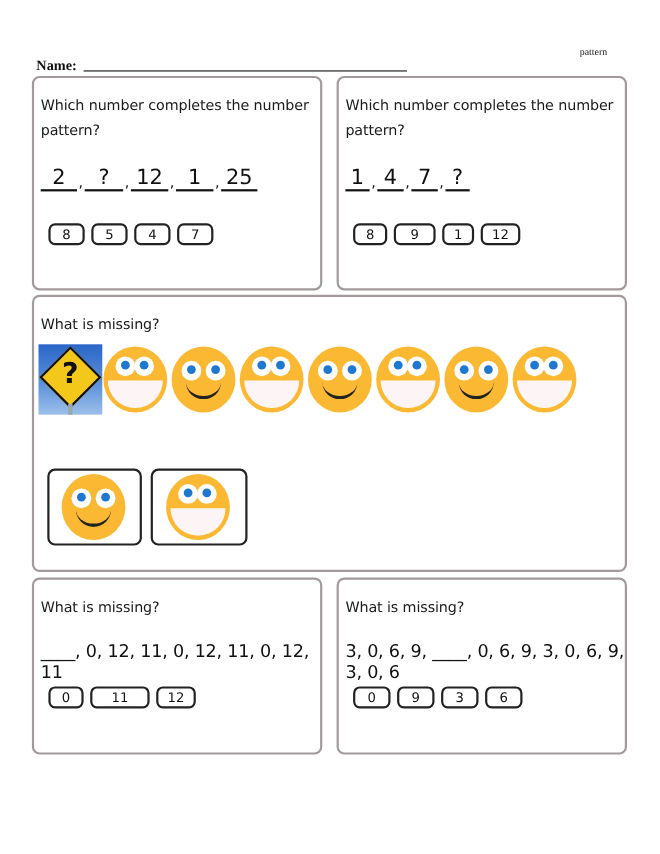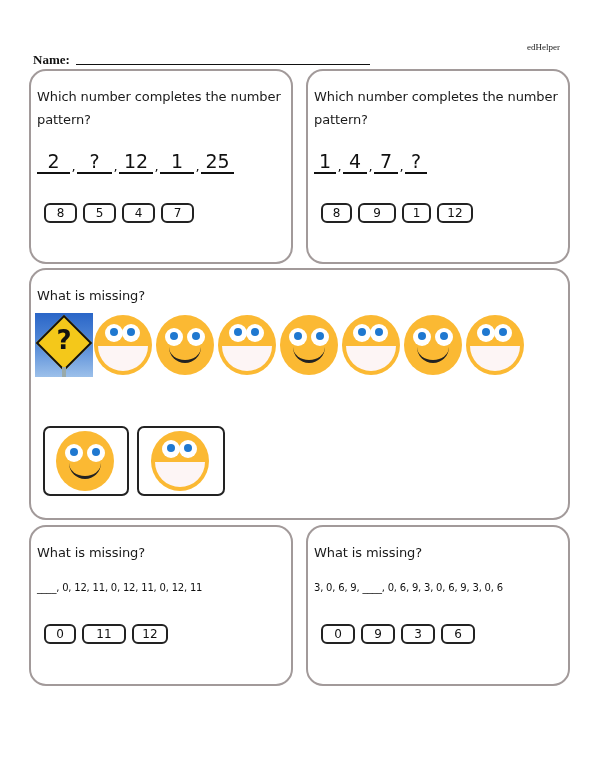--- a/index.html
+++ b/index.html
@@ -1,48 +1,48 @@
 <!DOCTYPE html>
 <html><head>
 <meta charset="utf-8">
 <style>
   html, body { margin: 0; padding: 0; background: #ffffff; }
   body { width: 600px; height: 776px; position: relative; overflow: hidden;
          font-family: "DejaVu Sans", sans-serif; color: #111; }
   .brand { position: absolute; left: 527px; top: 42px; font-family: "Liberation Serif", serif; font-size: 9px; color: #222; }
   .name-row { position: absolute; left: 33px; top: 52px; font-family: "Liberation Serif", serif; font-weight: bold; font-size: 13px; }
   .name-line { position: absolute; left: 76px; top: 64px; width: 294px; border-bottom: 1px solid #111; height: 0; }
-  .card { position: absolute; border: 2px solid #a29a9a; border-radius: 17px; background: #fff; box-sizing: border-box; }
+  .card { position: absolute; border: 2px solid #a29a9a; border-radius: 7px; background: #fff; box-sizing: border-box; }
   .q { position: absolute; font-size: 13px; line-height: 23px; color: #1a1a1a; letter-spacing: -0.1px; }
   .seq { position: absolute; display: flex; align-items: flex-end; font-size: 19px; font-weight: 500; }
   .seq .cell { display: inline-block; text-align: center; border-bottom: 2px solid #111; line-height: 20px; padding-bottom: 1px; }
   .seq .comma { display: inline-block; width: 7px; font-size: 13px; text-align: center; }
   .choices { position: absolute; display: flex; gap: 6px; }
   .choice { height: 20px; min-width: 28px; padding: 0 5px; box-sizing: border-box; border: 2px solid #222; border-radius: 6px;
             display: flex; align-items: center; justify-content: center; font-size: 12px; background: #fff; }
-  .text-seq { position: absolute; font-size: 10px; letter-spacing: -0.2px; }
+  .text-seq { position: absolute; font-size: 16px; letter-spacing: -0.2px; }
   .img-row { position: absolute; left: 35px; top: 313px; display: flex; align-items: center; }
   .qsign { width: 58px; height: 64px; background: linear-gradient(180deg, #2a66c8 0%, #5b8fd9 55%, #9cc0ea 100%); position: relative; overflow: hidden; }
   .qsign .diamond { position: absolute; left: 9px; top: 10px; width: 36px; height: 36px; background: #f4c81a; border: 2px solid #111; transform: rotate(45deg); }
   .qsign .mark { position: absolute; left: 0; width: 58px; top: 12px; text-align: center; font-weight: bold; font-size: 26px; color: #111; }
   .qsign .pole { position: absolute; left: 27px; top: 54px; width: 4px; height: 12px; background: #9aa; }
   .smiley { width: 60px; height: 62px; position: relative; margin-right: 2px; }
   .smiley .face { position: absolute; left: 1px; top: 1px; width: 58px; height: 60px; border-radius: 50%; background: #fbb933; }
   .smiley .eye { position: absolute; top: 10px; width: 18px; height: 18px; border-radius: 50%; background: #fff; }
   .smiley .eye::after { content: ""; position: absolute; left: 5px; top: 4px; width: 8px; height: 8px; border-radius: 50%; background: #1f78d0; }
   .smiley.grin .eye.l { left: 12px; } .smiley.grin .eye.r { left: 29px; }
   .smiley.smile .eye { top: 14px; } .smiley.smile .eye.l { left: 10px; } .smiley.smile .eye.r { left: 32px; }
   .smiley .mouth-grin { position: absolute; left: 5px; top: 32px; width: 50px; height: 25px; background: #fdf5f5; border-radius: 0 0 25px 25px; }
   .smiley .mouth-smile { position: absolute; left: 14px; top: 30px; width: 32px; height: 16px; border-bottom: 3px solid #222; border-radius: 0 0 20px 20px; }
   .ans-box { position: absolute; width: 86px; height: 70px; border: 2px solid #222; border-radius: 7px; box-sizing: border-box; display: flex; align-items: center; justify-content: center; background: #fff; }
 </style>
 </head>
 <body>
 
-<div class="brand">edHelper</div>
+<div class="brand">pattern</div>
 <div class="name-row">Name:</div>
 <div class="name-line"></div>
 
 <div class="card" style="left:29px;top:69px;width:264px;height:195px;">
   <div class="q" style="left:6px;top:14px;">
     <div>Which number completes the number</div>
     <div>pattern?</div>
   </div>
   <div class="seq" style="left:6px;top:80px;">
     <span class="cell" style="width:33px">2</span>
@@ -152,21 +152,21 @@
       <div class="eye r"></div>
       <div class="mouth-grin"></div>
     </div>
 </div>
 
 <div class="card" style="left:29px;top:525px;width:264px;height:161px;">
   <div class="q" style="left:6px;top:14px;">What is missing?</div>
   <div class="text-seq" style="left:6px;top:55px;">____, 0, 12, 11, 0, 12, 11, 0, 12, 11</div>
   <div class="choices" style="left:13px;top:97px;">
     <div class="choice" style="width:32px">0</div>
-    <div class="choice" style="width:44px">11</div>
+    <div class="choice" style="width:54px">11</div>
     <div class="choice" style="width:36px">12</div>
   </div>
 </div>
 
 <div class="card" style="left:306px;top:525px;width:264px;height:161px;">
   <div class="q" style="left:6px;top:14px;">What is missing?</div>
   <div class="text-seq" style="left:6px;top:55px;">3, 0, 6, 9, ____, 0, 6, 9, 3, 0, 6, 9, 3, 0, 6</div>
   <div class="choices" style="left:13px;top:97px;">
     <div class="choice" style="width:34px">0</div>
     <div class="choice" style="width:34px">9</div>

